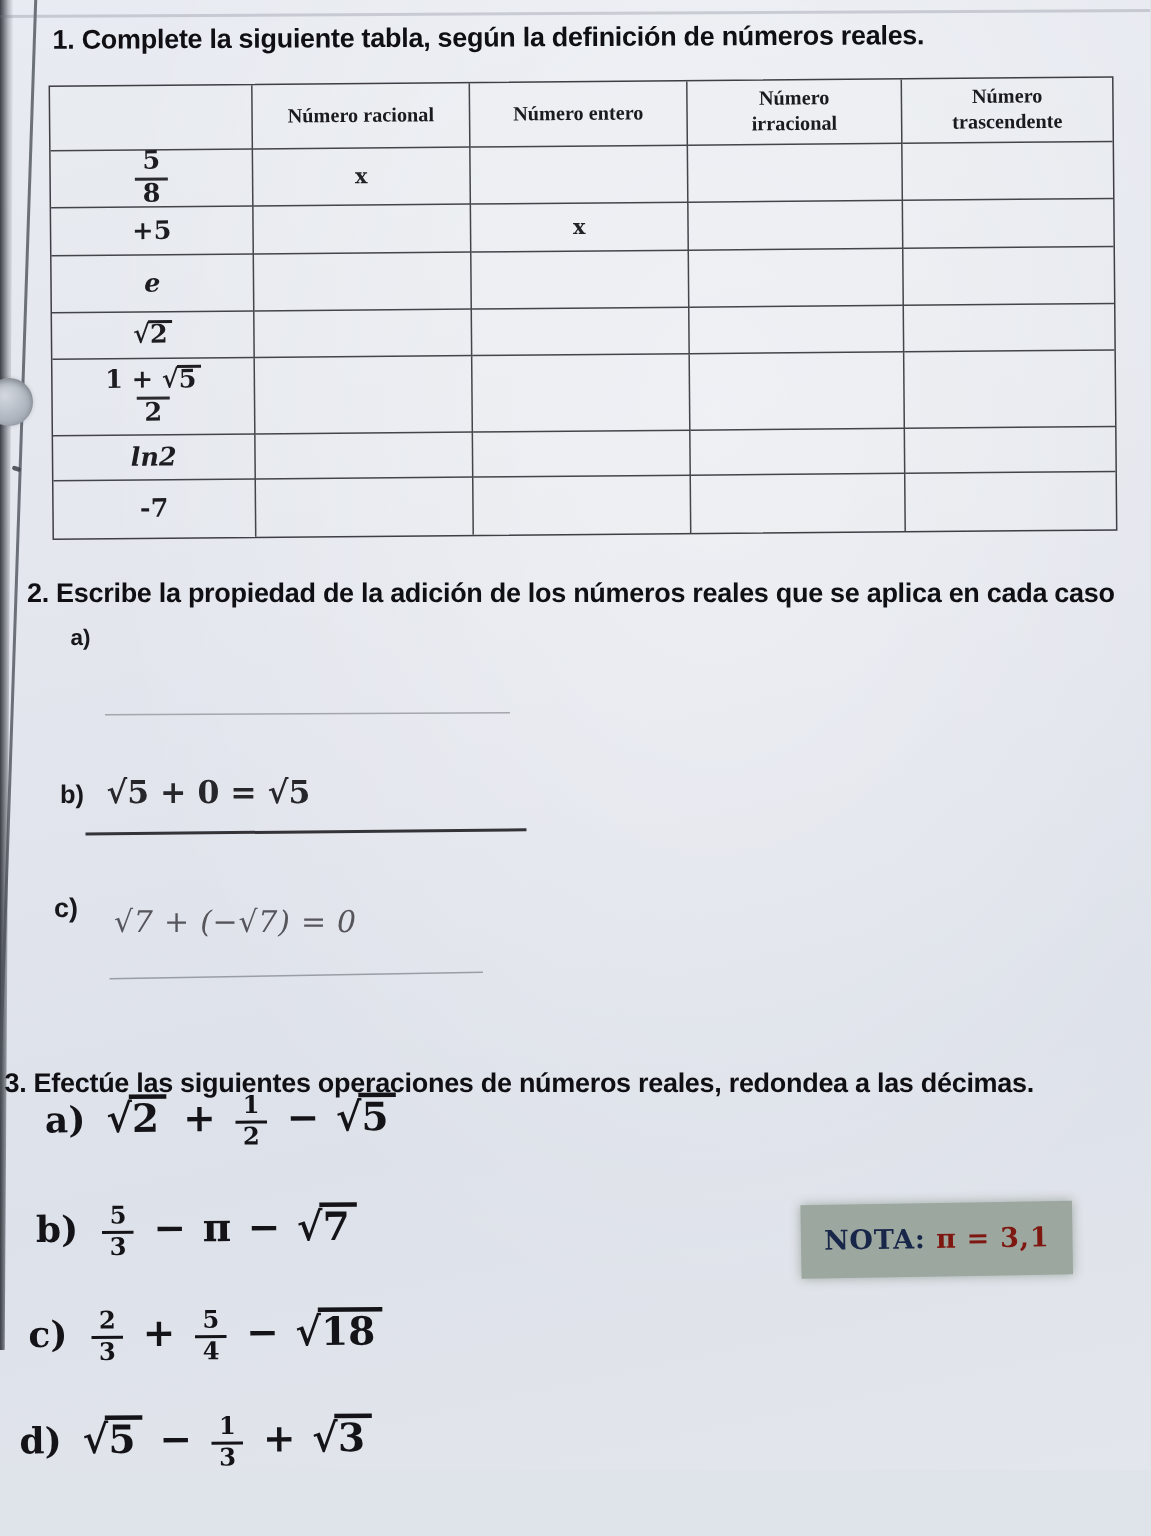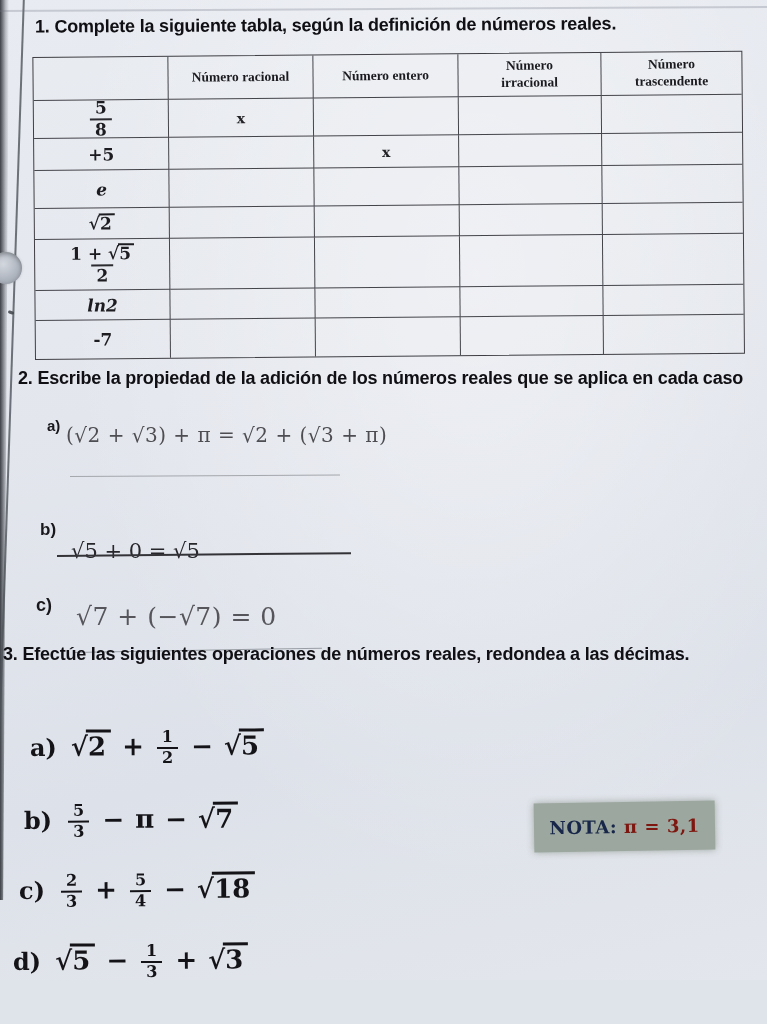--- a/index.html
+++ b/index.html
@@ -24,22 +24,22 @@
   .speck{position:absolute;left:8px;top:311px;width:6px;height:3px;border-radius:2px;background:#3d4148;
         transform:rotate(18deg);opacity:.85;}
   .bottom-line-main{position:absolute;left:-6px;top:1006px;width:792px;height:2.6px;background:#3a3d43;
         transform:rotate(-1.25deg);transform-origin:left center;}
   .bottom-line-small{position:absolute;left:-3px;top:1019px;width:78px;height:2px;background:#4c5057;
         transform:rotate(-2deg);transform-origin:left center;opacity:.75;}
   
   .h{position:absolute;font-family:"Liberation Sans",sans-serif;font-weight:700;color:#101014;
      font-size:18px;white-space:nowrap;letter-spacing:-0.2px;}
   .h1{left:35px;top:15px;transform:rotate(-0.3deg);}
-  .h2{left:18px;top:368px;}
-  .h3{left:3px;top:644px;text-align:right;}
+  .h2{left:18px;top:385px;}
+  .h3{left:3px;top:712px;text-align:right;}
   
   .tbl{position:absolute;left:35px;top:57px;width:708px;
        display:grid;
        grid-template-columns:135px 145px 145px 143px 140px;
        grid-template-rows:43px 38px 32px 38px 31px 51px 30px 38px;
        border:1.8px solid #3e3e44;
        transform:rotate(-0.5deg);transform-origin:0 100%;
        background:rgba(255,255,255,0.06);}
   .td{border-right:1.6px solid #44444b;border-bottom:1.6px solid #44444b;
       display:flex;align-items:center;justify-content:center;text-align:center;}
@@ -52,22 +52,22 @@
   .mark{font-family:"DejaVu Serif",serif;font-weight:700;font-size:14px;color:#232327;}
   .tfrac{display:inline-flex;flex-direction:column;align-items:center;line-height:1.15;}
   .tfrac .fn{padding:0 3px;}
   .tfrac .fd{border-top:2px solid #2b2b30;padding:0 5px;}
   .tsqrt{display:inline-block;white-space:nowrap;}
   .tsqrt .rd{border-top:2px solid currentColor;padding:0 3px 0 1px;margin-left:-1px;line-height:1.05;display:inline-block;}
   
   .itm-label{position:absolute;font-family:"Liberation Sans",sans-serif;font-weight:700;color:#18181c;}
   .eq{position:absolute;font-family:"DejaVu Serif",serif;white-space:nowrap;}
   .eq-a{left:66px;top:423px;font-size:20px;color:#4d4d52;letter-spacing:0.5px;}
-  .eq-b{left:71px;top:515px;font-size:21px;color:#26262b;font-weight:400;margin-top:24px;}
-  .eq-c{left:76px;top:602px;font-size:25px;color:#55555b;letter-spacing:0.5px;}
+  .eq-b{left:71px;top:515px;font-size:21px;color:#26262b;font-weight:700;}
+  .eq-c{left:76px;top:602px;font-size:20px;color:#55555b;letter-spacing:0.5px;font-style:italic;}
   .ans{position:absolute;transform-origin:left center;}
   .ans-a{left:70px;top:476px;width:270px;height:1.3px;background:#a4a7ac;transform:rotate(-0.3deg);}
   .ans-b{left:57px;top:555px;width:294px;height:2.4px;background:#333338;transform:rotate(-0.55deg);}
   .ans-c{left:73px;top:652px;width:249px;height:1.4px;background:#999ea5;transform:rotate(-1deg);}
   
   .mx{position:absolute;font-family:"DejaVu Serif",serif;font-weight:700;color:#141418;
       font-size:26px;white-space:nowrap;transform:rotate(-0.4deg);transform-origin:left center;}
   .mx .lbl{font-size:24px;margin-right:14px;}
   .mx .op{margin:0 11px;}
   .frac{display:inline-flex;flex-direction:column;align-items:center;vertical-align:middle;
@@ -162,21 +162,20 @@
     <div class="td lab">-7</div>
     <div class="td mark"></div>
     <div class="td mark"></div>
     <div class="td mark"></div>
     <div class="td mark"></div>
   </div>
 
   <div class="h h2">2. Escribe la propiedad de la adición de los números reales que se aplica en cada caso</div>
 
   <div class="itm-label" style="left:47px;top:417px;font-size:15px;">a)</div>
-  <div class="eq eq-a">(√2 + √3) + π = √2 + (√3 + π)</div>
   <div class="ans ans-a"></div>
 
   <div class="itm-label" style="left:40px;top:520px;font-size:17px;">b)</div>
   <div class="eq eq-b">√5 + 0 = √5</div>
   <div class="ans ans-b"></div>
 
   <div class="itm-label" style="left:36px;top:595px;font-size:18px;">c)</div>
   <div class="eq eq-c">√7 + (−√7) = 0</div>
   <div class="ans ans-c"></div>
 

